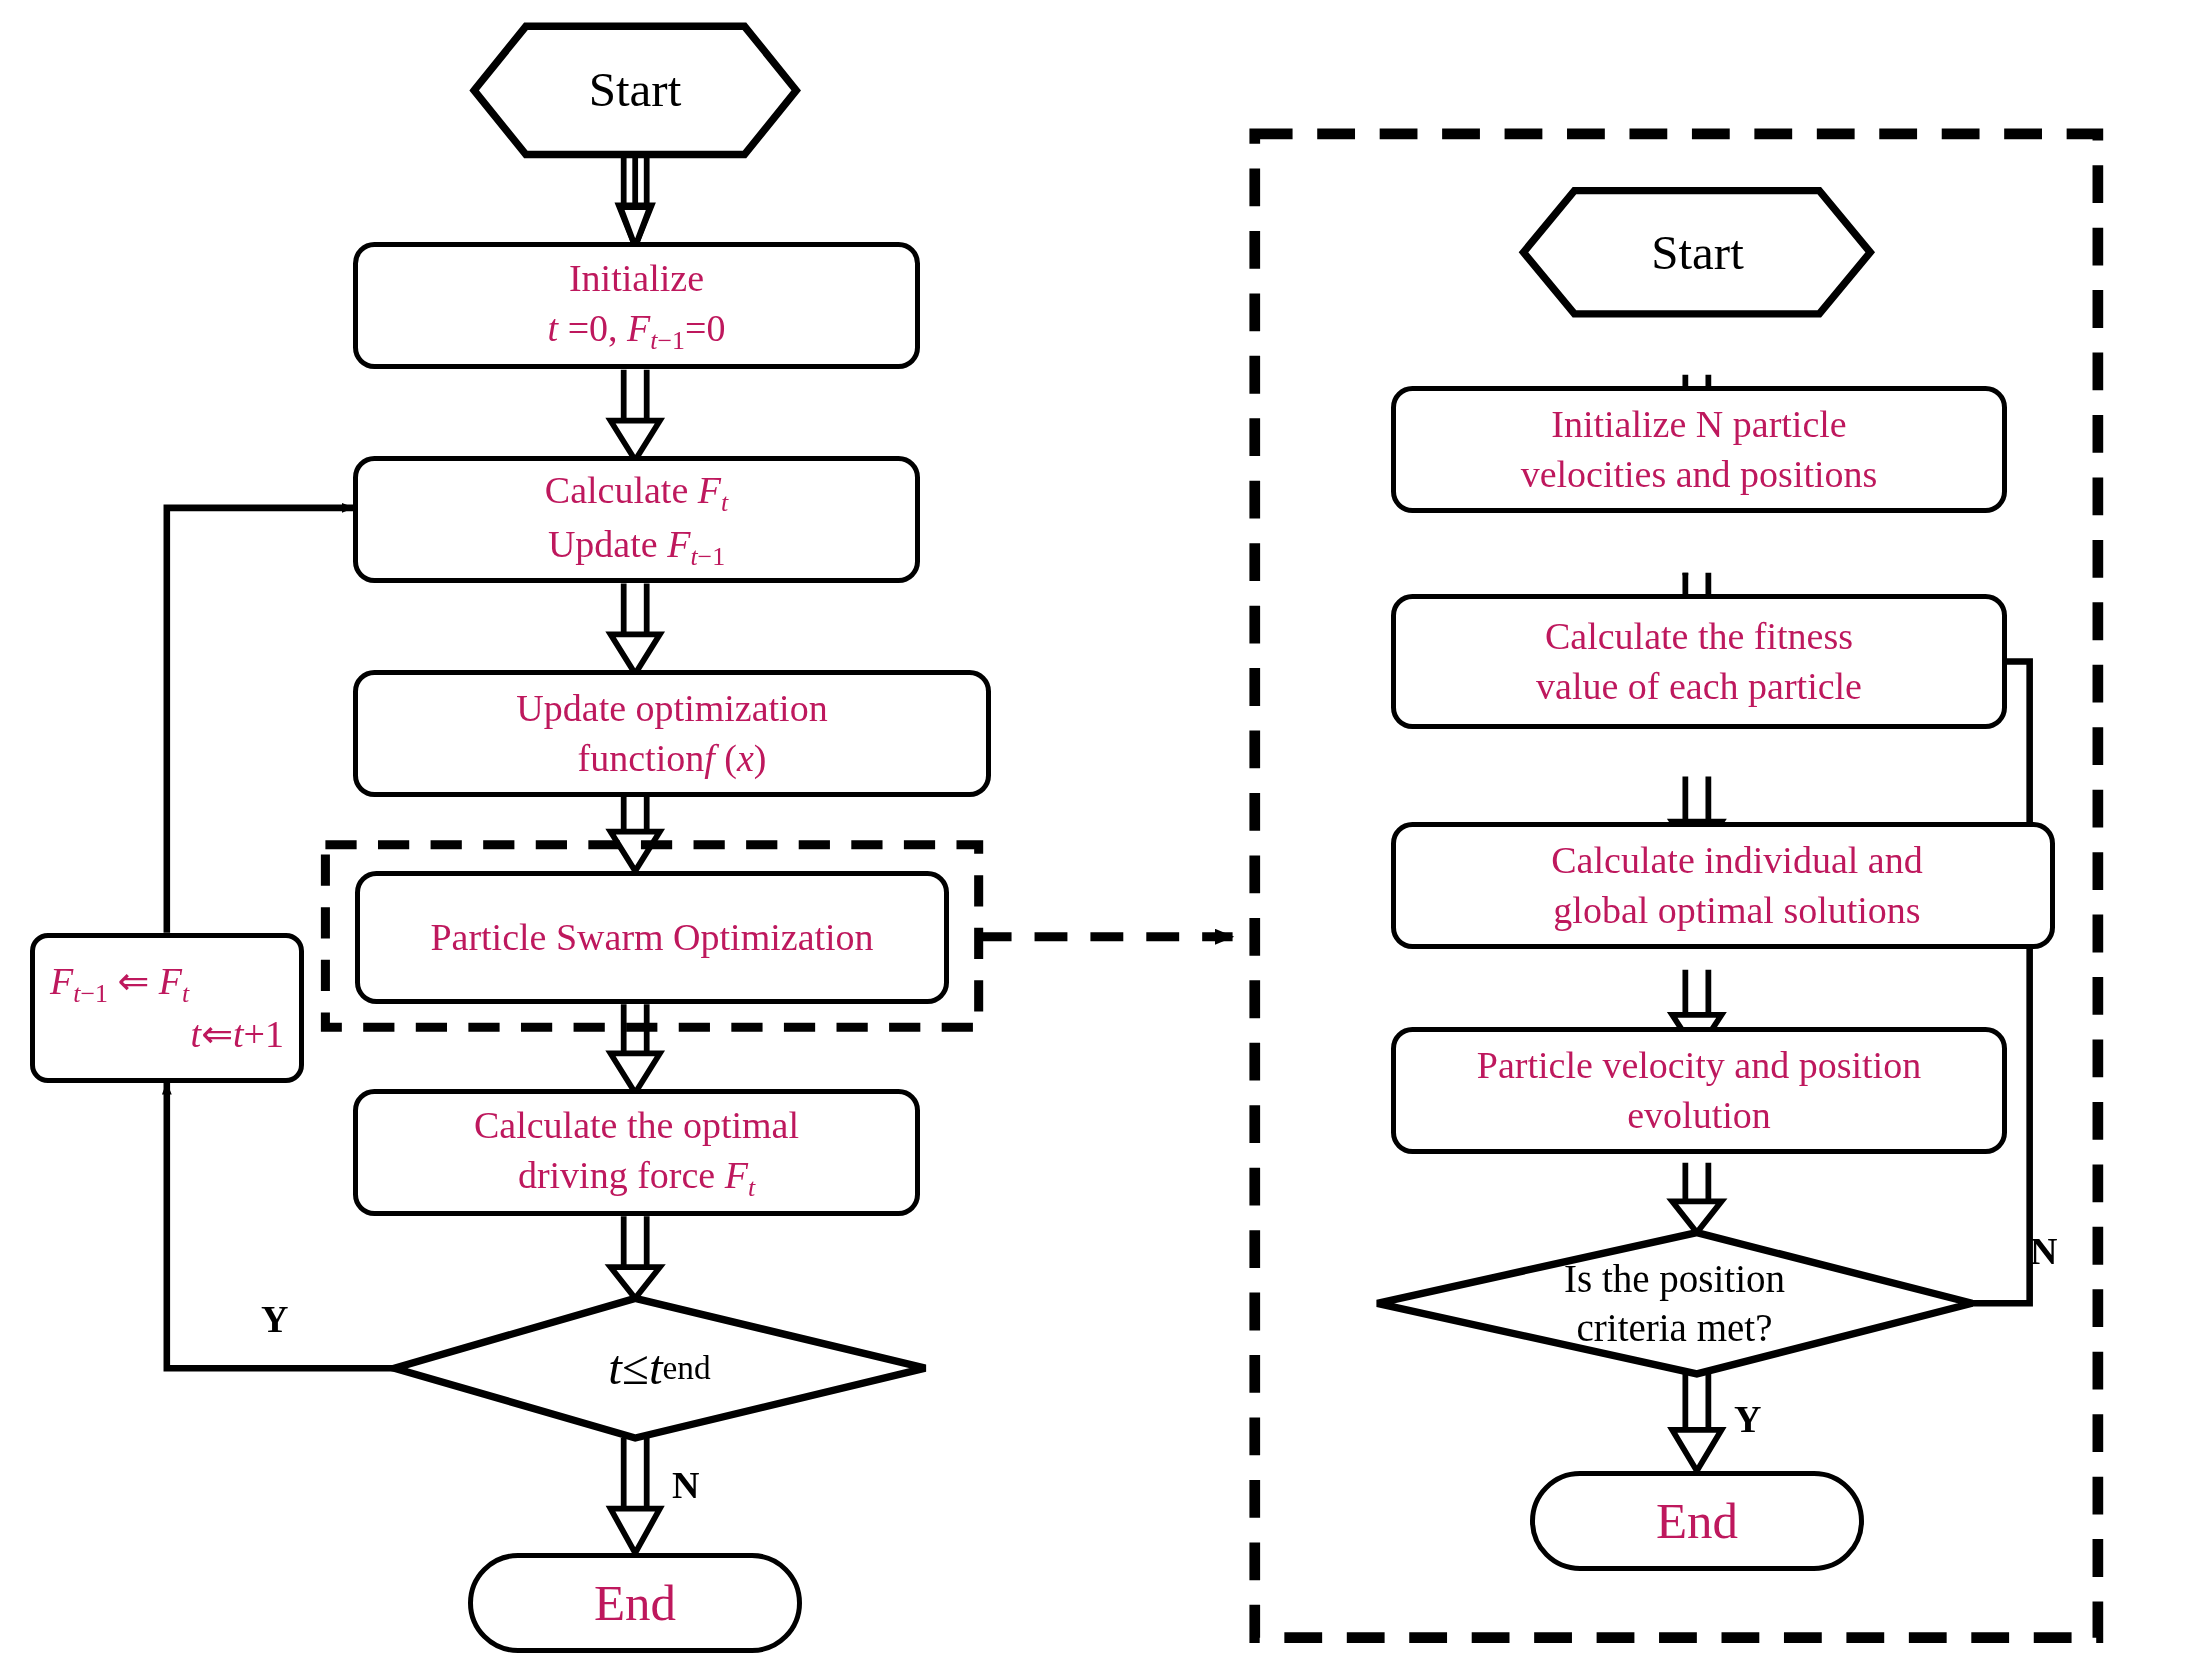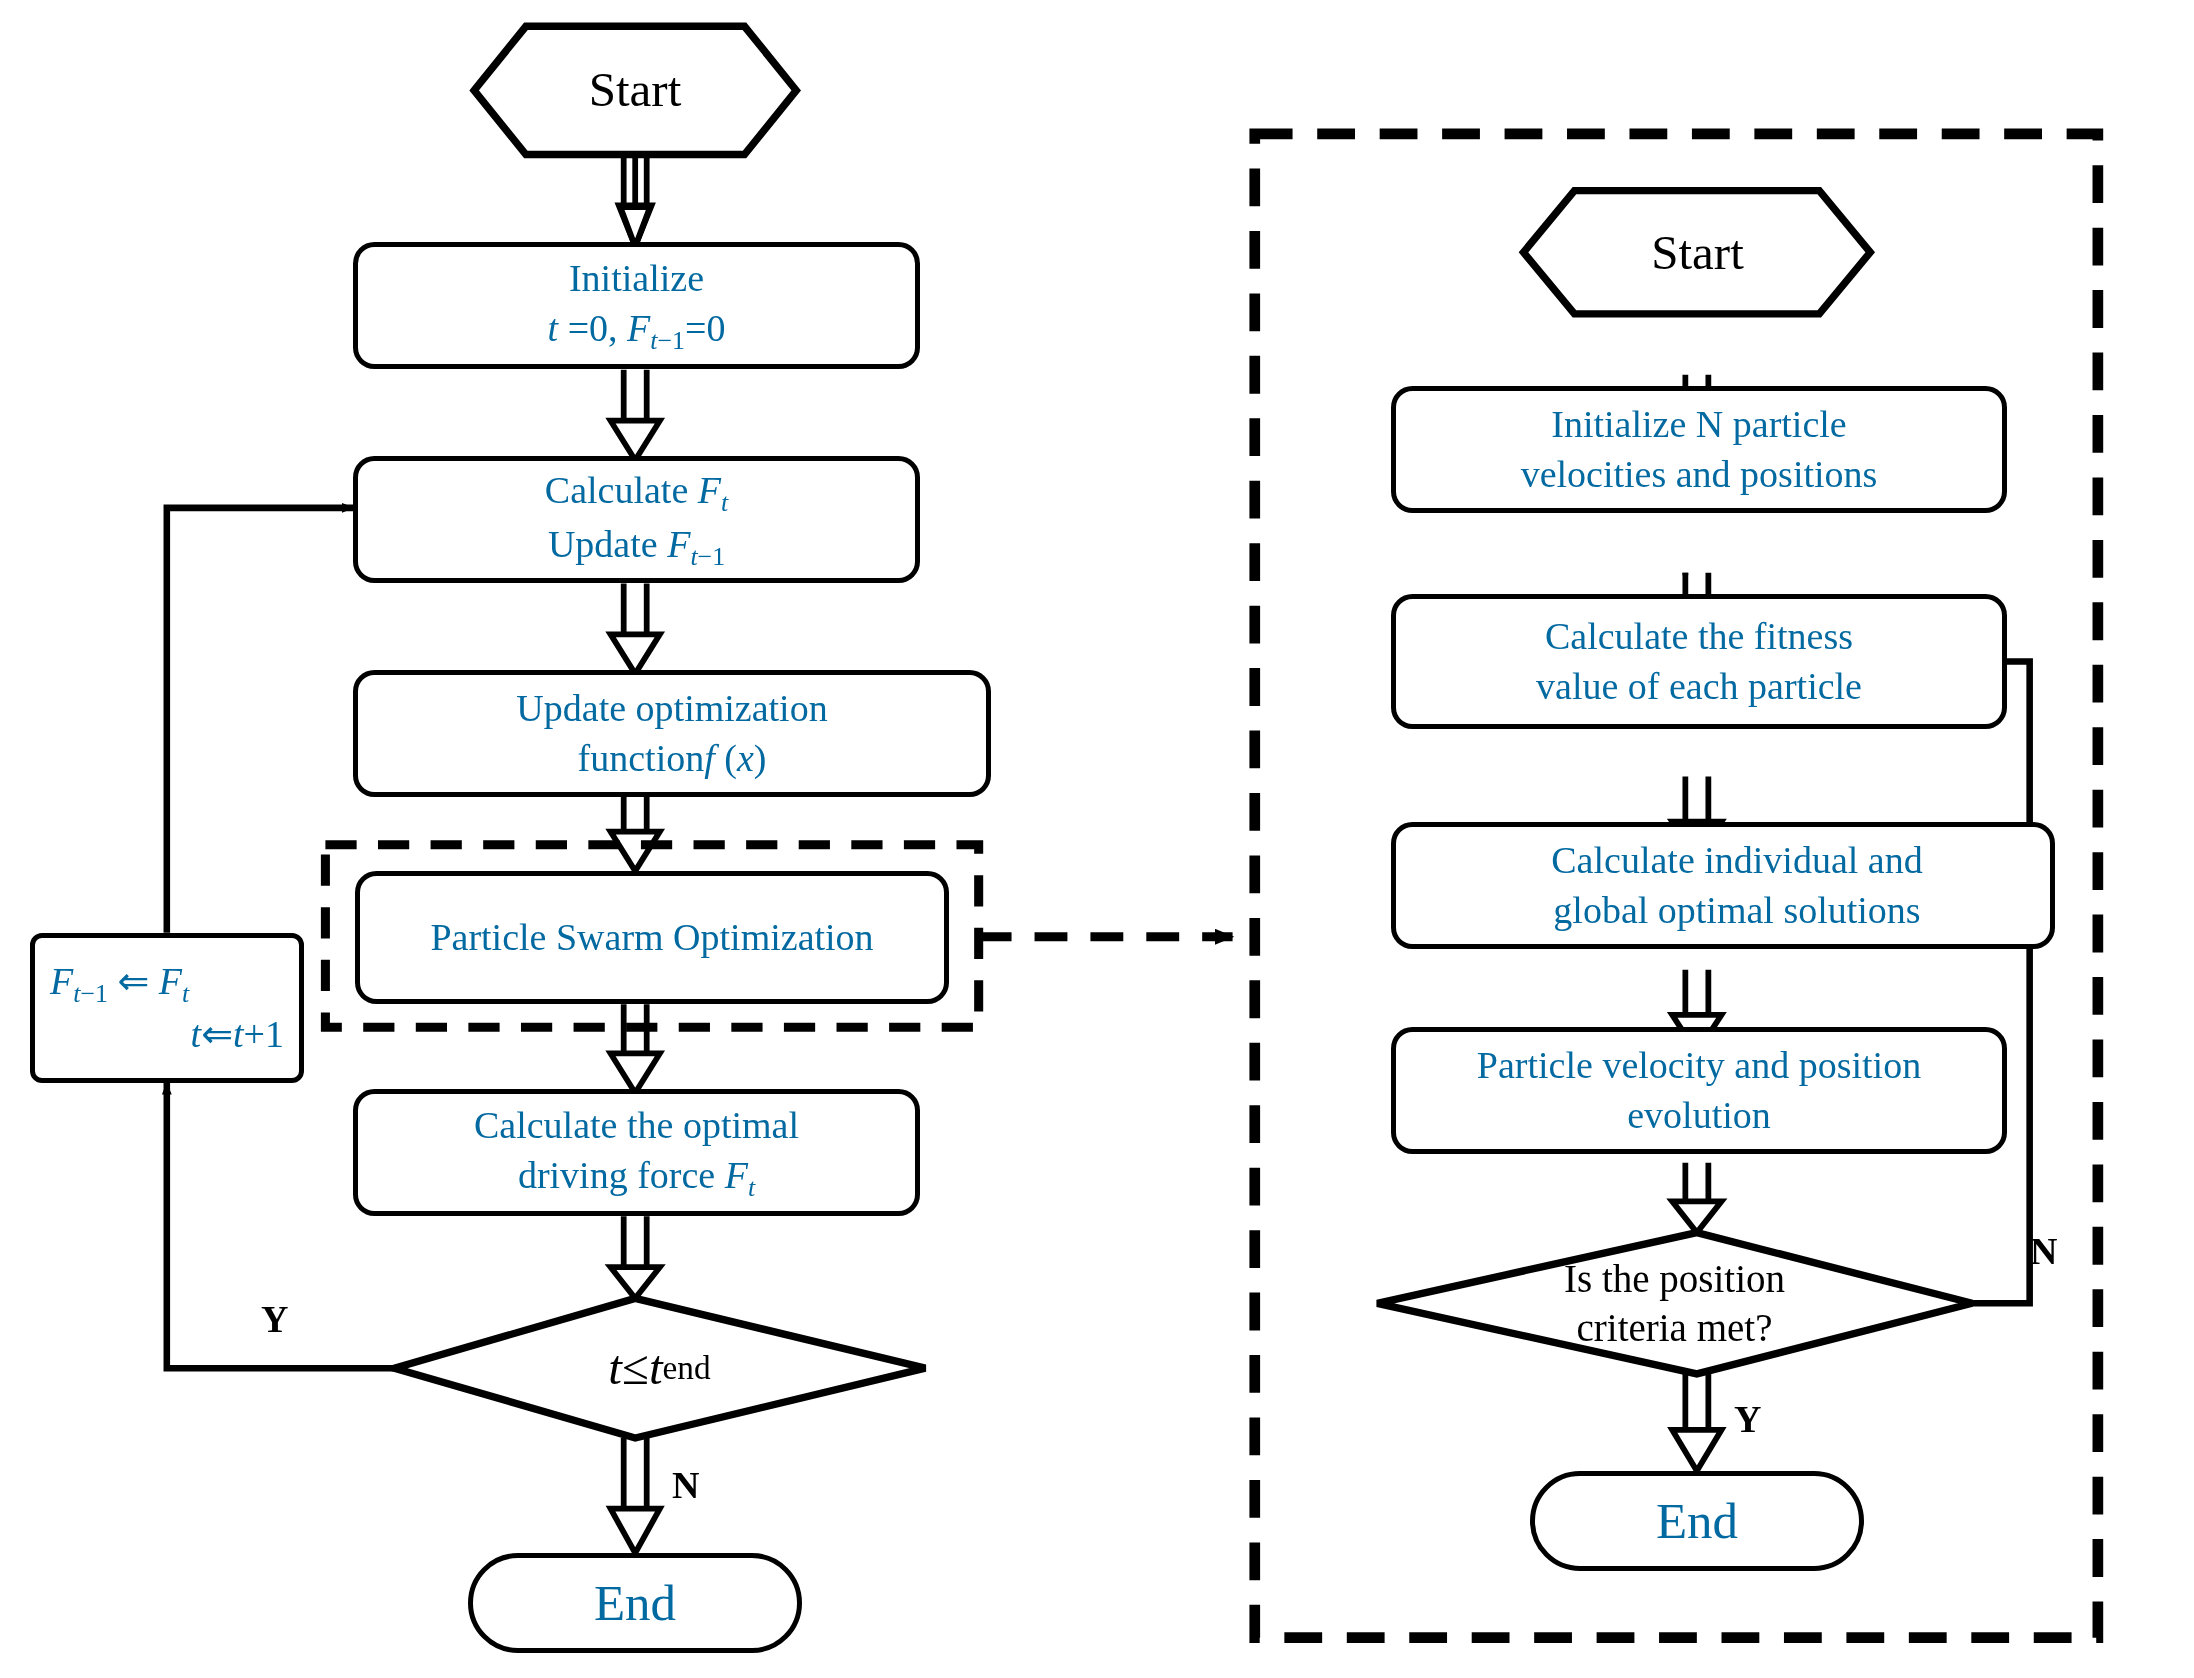--- a/index.html
+++ b/index.html
@@ -1,20 +1,20 @@
 <!DOCTYPE html>
 <html style="font-size:13px"><head>
 <meta charset="utf-8">
 <style>
   html,body{margin:0;padding:0;background:#ffffff;}
   body{width:2194px;height:1678px;font-family:"Liberation Serif",serif;}
   #stage{position:relative;width:2194px;height:1678px;overflow:hidden;background:#fff;text-decoration:underline;}
   svg.layer{position:absolute;left:0;top:0;width:2194px;height:1678px;}
   .node{position:absolute;display:flex;align-items:center;justify-content:center;
-        text-align:center;box-sizing:border-box;background:#fff;color:#0369a1;}
+        text-align:center;box-sizing:border-box;background:#fff;color:#be185d;}
   .proc{border:5.8px solid #000;border-radius:21.4px;font-size:38px;line-height:1.30;}
   .term{border:5.8px solid #000;border-radius:8217px;font-size:51px;}
   .hexlbl,.dialbl{font-size:49px;}
   .lbl{position:absolute;font-weight:bold;font-size:38px;color:#000;}
   i.v{font-style:italic;font-family:"Liberation Serif",serif;}
   sub{font-size:0.68em;vertical-align:-0.30em;}
   .hexwrap{position:absolute;}
   .diawrap{position:absolute;}
   .ov{position:absolute;display:flex;align-items:center;justify-content:center;
       width:100%;height:100%;left:0;top:0;text-align:center;line-height:1.25;}
@@ -157,21 +157,21 @@
     <div>Particle Swarm Optimization</div>
   </div>
 
   <div class="node proc" style="left:353px;top:1089px;width:567px;height:127px;">
     <div>
       <div>Calculate the optimal</div>
       <div>driving force <i class="v">F</i><sub><i class="v">t</i></sub></div>
     </div>
   </div>
 
-  <div class="node proc" style="left:30px;top:933px;width:274px;height:150px;border-radius:12px;">
+  <div class="node proc" style="left:30px;top:933px;width:274px;height:150px;border-radius:18px;">
     <div style="width:100%;padding:0 15px;box-sizing:border-box;">
       <div style="text-align:left;"><i class="v">F</i><sub><i class="v">t</i>−1</sub> ⇐ <i class="v">F</i><sub><i class="v">t</i></sub></div>
       <div style="text-align:right;"><i class="v">t</i>⇐<i class="v">t</i>+1</div>
     </div>
   </div>
 
   <div class="diawrap" style="left:394px;top:1298px;width:531px;height:140px;">
     <div class="ov dialbl"><i class="v">t</i> ≤ <i class="v">t</i><sub>end</sub></div>
   </div>
 

